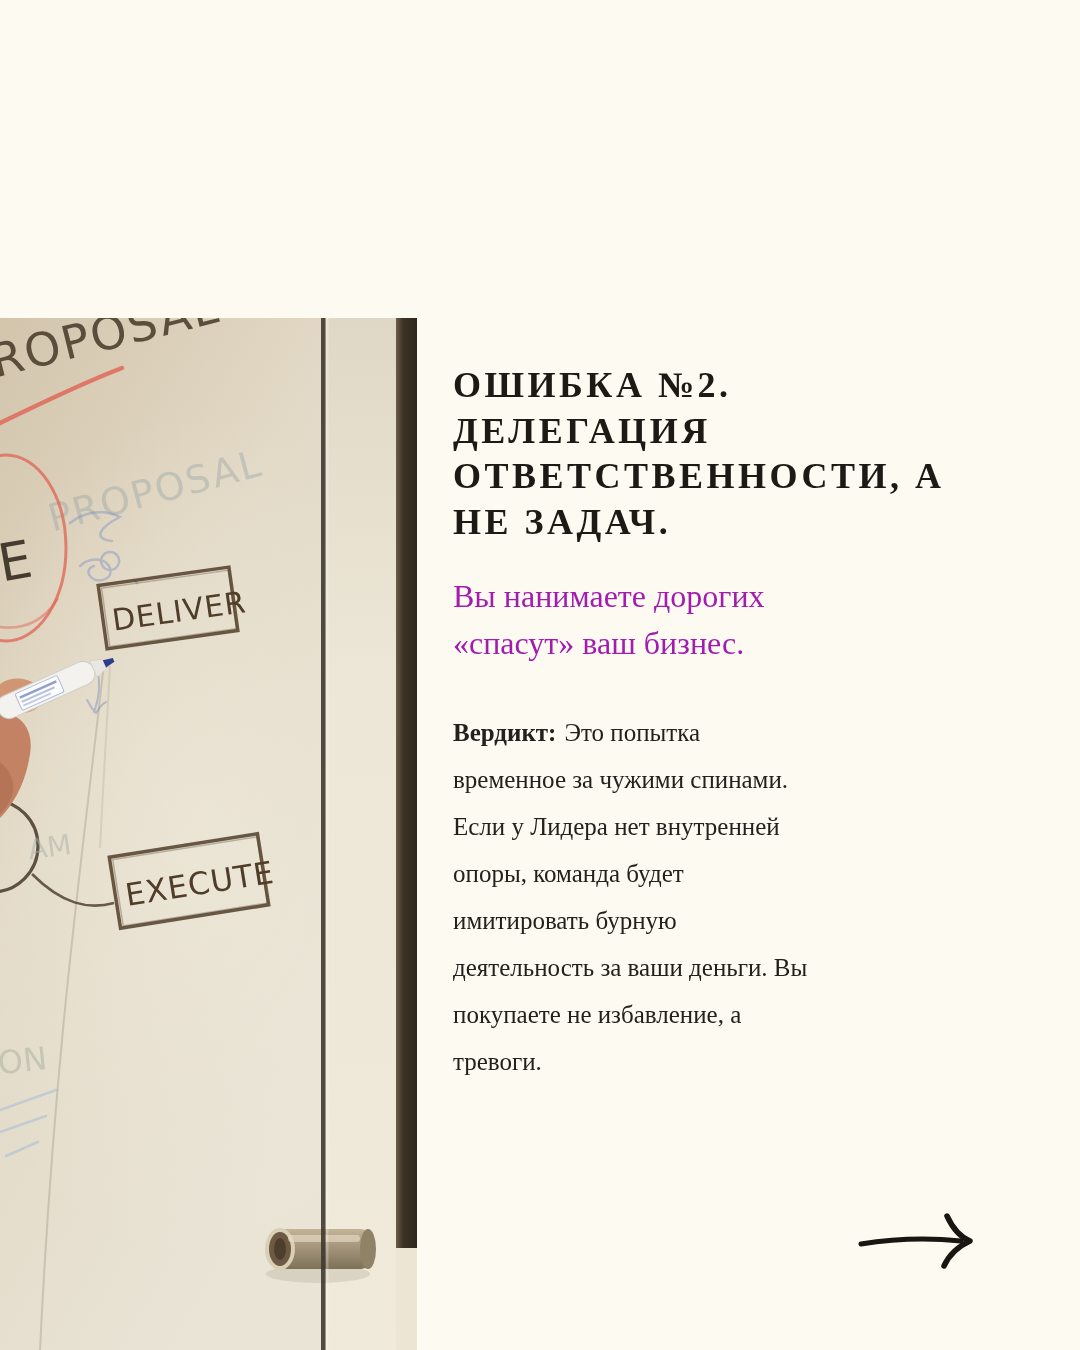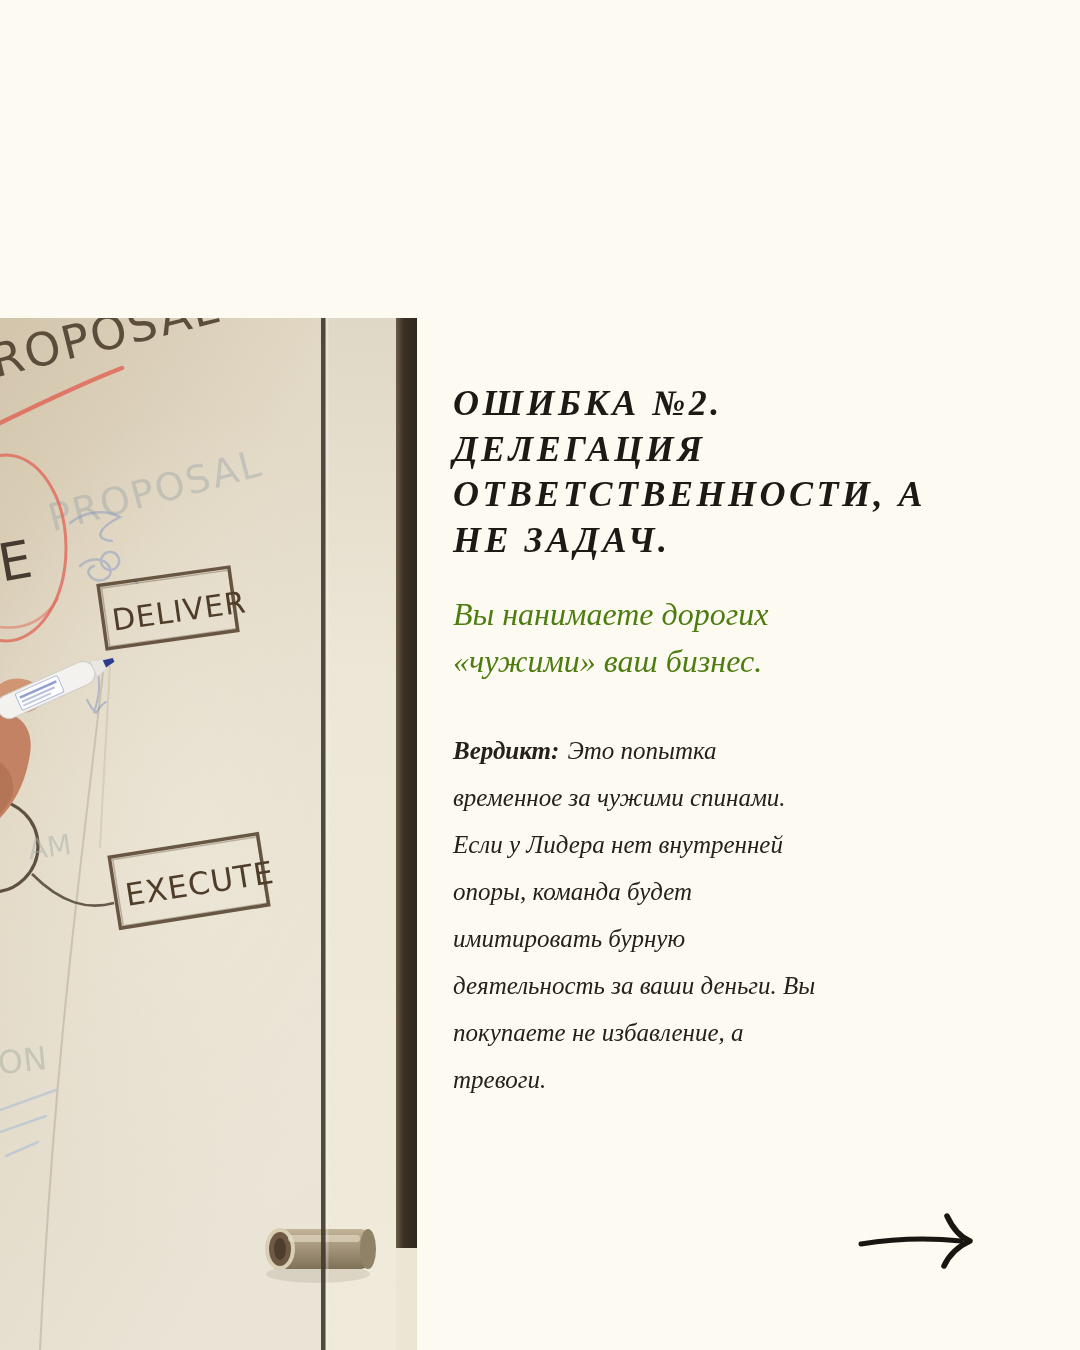--- a/index.html
+++ b/index.html
@@ -8,27 +8,27 @@
     background:#FDFAF2;
     font-family:"Liberation Serif","DejaVu Serif",serif;
   }
   
   .photo{
     position:absolute;left:0;top:318px;width:417px;height:1032px;overflow:hidden;
   }
   .photo svg{display:block;}
   
   .text-col{
-    position:absolute;left:453px;top:381px;width:530px;color:#221F1B;font-style:italic;
+    position:absolute;left:453px;top:363px;width:530px;color:#221F1B;
   }
   .title{
     font-weight:700;font-size:36px;line-height:45.5px;letter-spacing:3.5px;
     color:#1D1A16;margin:0;
   }
-  .intro{margin-top:28px;font-size:32px;line-height:47px;color:#4d7c0f;}
+  .intro{margin-top:28px;font-size:32px;line-height:47px;color:#a21caf;}
   .verdict{margin-top:42px;font-size:25px;line-height:47px;color:#24211C;}
   .verdict .label{font-weight:700;margin-right:0.32em;}
   .line{display:block;}
   
   .next-arrow{
     position:absolute;left:852px;top:1203px;width:132px;height:74px;cursor:pointer;
   }
 </style>
 </head>
 <body>
@@ -163,21 +163,21 @@
   <div class="text-col">
     <h1 class="title">
       <span class="line">ОШИБКА №2.</span>
       <span class="line">ДЕЛЕГАЦИЯ</span>
       <span class="line">ОТВЕТСТВЕННОСТИ, А</span>
       <span class="line">НЕ ЗАДАЧ.</span>
     </h1>
 
     <div class="intro">
       <span class="line">Вы нанимаете дорогих</span>
-      <span class="line">«чужими» ваш бизнес.</span>
+      <span class="line">«спасут» ваш бизнес.</span>
     </div>
 
     <div class="verdict">
       <span class="line">
         <span class="label">Вердикт:</span><span>Это попытка</span>
       </span>
       <span class="line">временное за чужими спинами.</span>
       <span class="line">Если у Лидера нет внутренней</span>
       <span class="line">опоры, команда будет</span>
       <span class="line">имитировать бурную</span>

